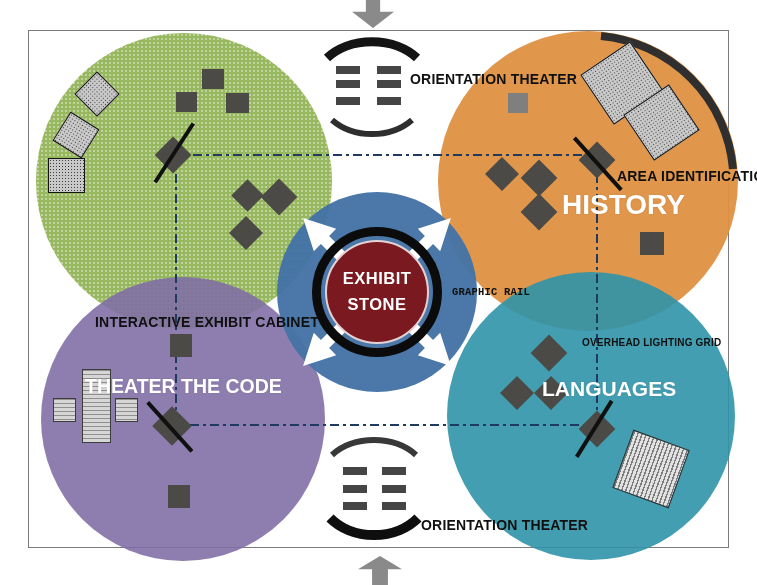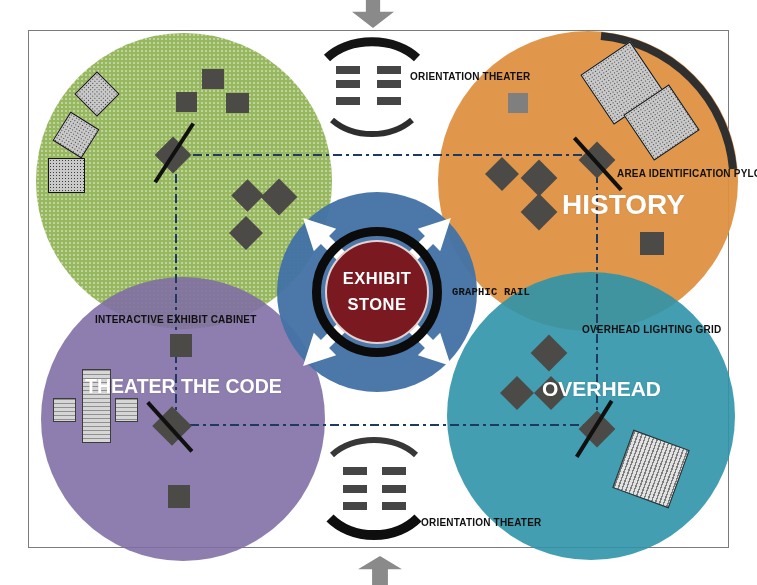--- a/index.html
+++ b/index.html
@@ -28,21 +28,21 @@
   
   .tick{position:absolute;height:3.5px;background:#101010;}
   
   .warrow{position:absolute;width:62px;height:36px;background:#fff;
           clip-path:polygon(0 34%,50% 34%,50% 6%,100% 50%,50% 94%,50% 66%,0 66%);
           filter:drop-shadow(0 0 1.5px rgba(0,0,0,.45));}
   
   .garrow{position:absolute;background:#8a8a8a;}
   .zone-title{position:absolute;color:#fff;font-weight:bold;white-space:nowrap;
               text-shadow:0 0 2px rgba(0,0,0,.12);}
-  .small-label{position:absolute;font-weight:bold;font-size:10px;color:#101010;
+  .small-label{position:absolute;font-weight:bold;font-size:14px;color:#101010;
                white-space:nowrap;letter-spacing:.2px;}
   .frame{position:absolute;left:28px;top:30px;width:701px;height:518px;
          border:1.5px solid #7b7b7b;box-sizing:border-box;}
   .ring{position:absolute;border-radius:50%;box-sizing:border-box;}
   .center-text{position:absolute;left:325px;top:240px;width:104px;height:104px;
                display:flex;flex-direction:column;align-items:center;justify-content:center;
                color:#fff;font-weight:bold;font-size:16.5px;letter-spacing:.5px;line-height:1.55;}
 </style>
 </head>
 <body>
@@ -92,21 +92,21 @@
   <div class="hstripe" style="left:82px;top:369px;width:27px;height:72px;"></div>
   <div class="hstripe" style="left:53px;top:398px;width:21px;height:22px;"></div>
   <div class="hstripe" style="left:115px;top:398px;width:21px;height:22px;"></div>
   <div class="dsq" style="left:168px;top:485px;width:22px;height:23px;"></div>
   <div class="zone-title" style="left:85px;top:375px;font-size:19.5px;">THEATER THE CODE</div>
 
   <div class="dsq rot45" style="left:536px;top:340px;width:26px;height:26px;"></div>
   <div class="dsq rot45" style="left:505px;top:381px;width:24px;height:24px;"></div>
   <div class="dsq rot45" style="left:539px;top:381px;width:24px;height:24px;"></div>
   <div class="vstripe" style="left:621px;top:438px;width:58px;height:60px;transform:rotate(20deg);"></div>
-  <div class="zone-title" style="left:542px;top:377px;font-size:21px;">OVERHEAD</div>
+  <div class="zone-title" style="left:542px;top:377px;font-size:21px;">LANGUAGES</div>
 
   <div class="dsq rot45" style="left:160px;top:142px;width:26px;height:26px;"></div>
   <div class="tick" style="left:139px;top:151px;width:70px;transform:rotate(-57deg);"></div>
   <div class="dsq rot45" style="left:584px;top:147px;width:26px;height:26px;"></div>
   <div class="tick" style="left:563px;top:162px;width:70px;transform:rotate(48deg);"></div>
   <div class="dsq rot45" style="left:158px;top:412px;width:28px;height:28px;"></div>
   <div class="tick" style="left:137px;top:425px;width:66px;transform:rotate(48deg);"></div>
   <div class="dsq rot45" style="left:584px;top:416px;width:26px;height:26px;"></div>
   <div class="tick" style="left:561px;top:427px;width:66px;transform:rotate(-58deg);"></div>
 
@@ -143,17 +143,17 @@
   <div class="ring" style="left:312px;top:227px;width:130px;height:130px;border:9px solid #0b0b0b;"></div>
   <div class="circle" style="left: 325px; top: 240px; width: 104px; height: 104px; border: 2px solid rgb(228, 210, 210); box-sizing: border-box; background-color: rgb(122, 26, 32);"></div>
   <div class="center-text">
     <span>EXHIBIT</span>
     <span>STONE</span>
   </div>
 
   <div class="small-label" style="left:410px;top:71px;">ORIENTATION THEATER</div>
   <div class="small-label" style="left:617px;top:168px;">AREA IDENTIFICATION PYLON</div>
   <div class="small-label" style="left:452px;top:286px;font-size:10.5px;font-family:Liberation Mono, monospace;">GRAPHIC RAIL</div>
-  <div class="small-label" style="left:582px;top:324px;font-size:10px;">OVERHEAD LIGHTING GRID</div>
+  <div class="small-label" style="left:582px;top:337px;font-size:10px;">OVERHEAD LIGHTING GRID</div>
   <div class="small-label" style="left:95px;top:314px;">INTERACTIVE EXHIBIT CABINET</div>
   <div class="small-label" style="left:421px;top:517px;">ORIENTATION THEATER</div>
 
 </div>
 
 </body></html>

